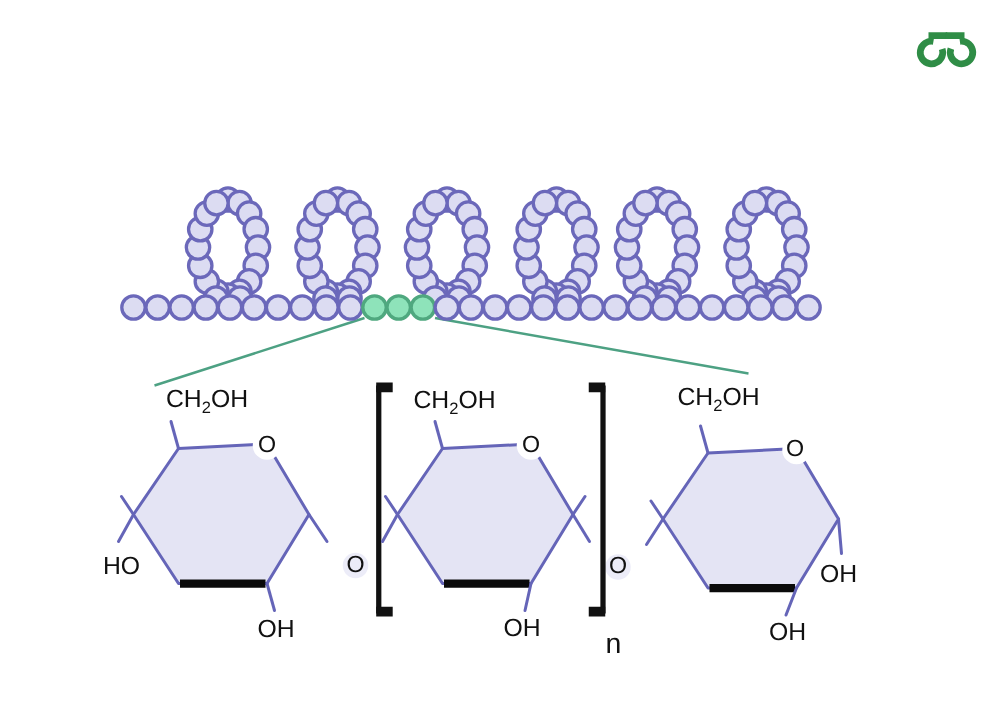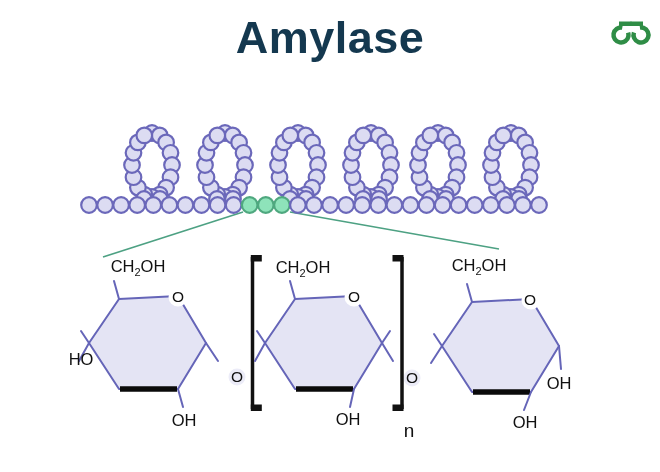--- a/index.html
+++ b/index.html
@@ -23,21 +23,20 @@
         white-space:nowrap;line-height:1;}
   .chem .sub{font-size:11px;vertical-align:-4px;}
   .ring-o{font-size:15.5px;}
   .nlbl{font-size:19px;}
 </style>
 </head>
 <body>
 
 <div class="canvas">
 
-  <div class="title">Amylase</div>
 
   <svg class="logo" width="46" height="32" viewBox="0 0 46 32">
     <circle class="lg" cx="13" cy="17" r="7.5" stroke-width="4.5" stroke-dasharray="0,8,39.2" transform="rotate(-80 13 17)"></circle>
     <circle class="lg" cx="33" cy="17" r="7.5" stroke-width="4.5" stroke-dasharray="0,8,39.2" transform="rotate(-160 33 17)"></circle>
     <rect class="lgbar" x="11" y="3.5" width="12.5" height="4.5"></rect>
     <rect class="lgbar" x="22.5" y="3.5" width="12.5" height="4.5"></rect>
   </svg>
 
   <svg class="art" width="660" height="472" viewBox="0 0 660 472">
     <g id="zoomlines">
@@ -235,21 +234,21 @@
   </svg>
 
   <div class="chem" style="left:138px;top:268px"><span>CH</span><span class="sub">2</span><span>OH</span></div>
   <div class="chem" style="left:303px;top:269px"><span>CH</span><span class="sub">2</span><span>OH</span></div>
   <div class="chem" style="left:479px;top:267px"><span>CH</span><span class="sub">2</span><span>OH</span></div>
 
   <div class="chem ring-o" style="left:178px;top:297px">O</div>
   <div class="chem ring-o" style="left:354px;top:297px">O</div>
   <div class="chem ring-o" style="left:530px;top:300px">O</div>
 
-  <div class="chem" style="left:81px;top:359px">HO</div>
+  <div class="chem" style="left:81px;top:378px">HO</div>
   <div class="chem" style="left:184px;top:420px">OH</div>
   <div class="chem" style="left:348px;top:419px">OH</div>
   <div class="chem" style="left:559px;top:383px">OH</div>
   <div class="chem" style="left:525px;top:422px">OH</div>
 
   <div class="chem ring-o" style="left:237px;top:377px">O</div>
   <div class="chem ring-o" style="left:412px;top:378px">O</div>
 
   <div class="chem nlbl" style="left:409px;top:430px">n</div>
 

